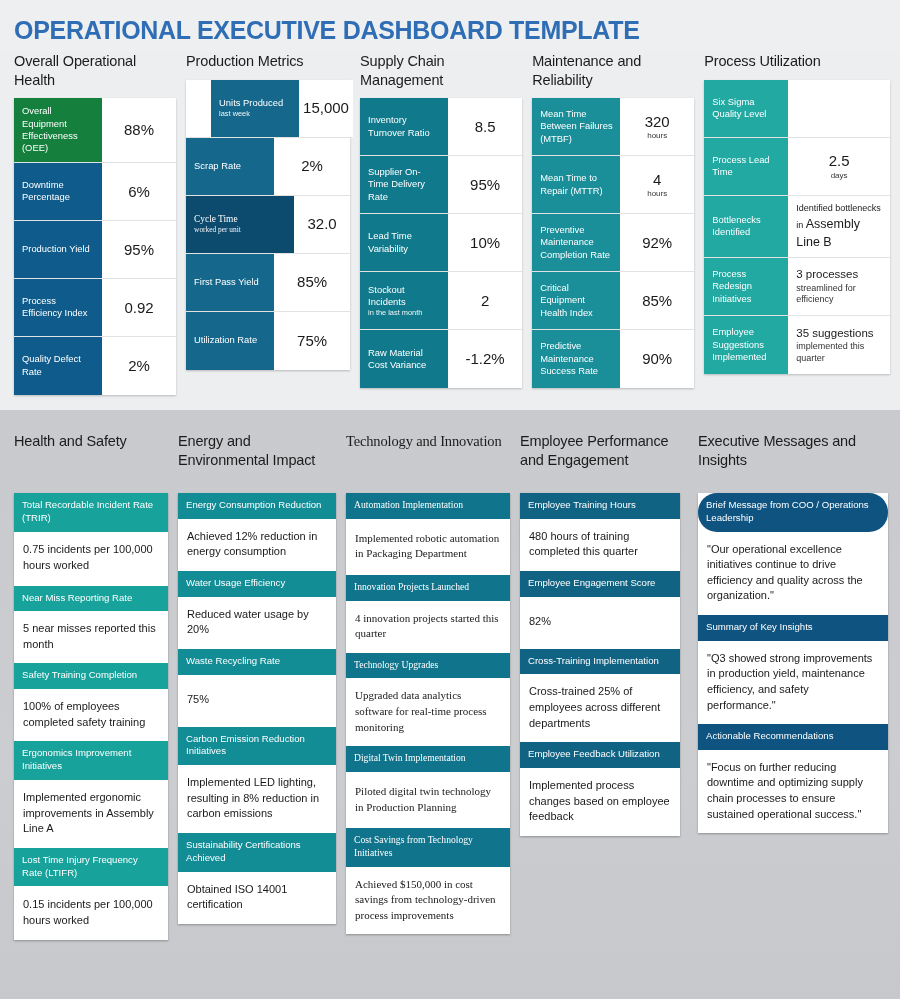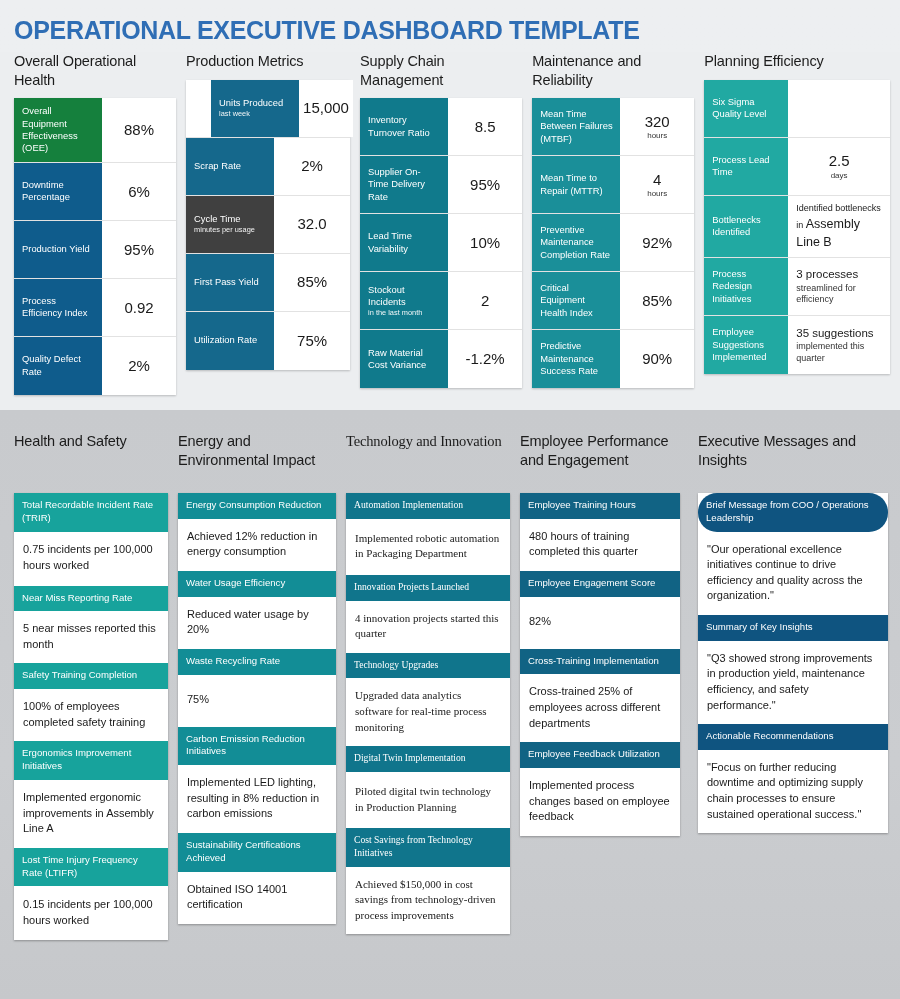--- a/index.html
+++ b/index.html
@@ -198,23 +198,23 @@
             </div>
             <div class="kpi-row" style="min-height: 58px;">
               <div class="kpi-label" style="background: rgb(21, 104, 140); width: 88px;">
                 <div>Scrap Rate</div>
               </div>
               <div class="kpi-value">
                 <div class="num">2%</div>
               </div>
             </div>
             <div class="kpi-row" style="min-height: 58px;">
-              <div class="kpi-label" style="background: #404040; width: 88px;">
+              <div class="kpi-label" style="background: #0c4a6e; width: 108px; font-family: Liberation Serif, serif;">
                 <div>Cycle Time</div>
-                <div class="sub">minutes per usage</div>
+                <div class="sub">worked per unit</div>
               </div>
               <div class="kpi-value">
                 <div class="num">32.0</div>
               </div>
             </div>
             <div class="kpi-row" style="min-height: 58px;">
               <div class="kpi-label" style="background: rgb(21, 104, 140); width: 88px;">
                 <div>First Pass Yield</div>
               </div>
               <div class="kpi-value">
@@ -318,21 +318,21 @@
               <div class="kpi-label" style="background: rgb(26, 143, 153); width: 88px;">
                 <div>Predictive Maintenance Success Rate</div>
               </div>
               <div class="kpi-value">
                 <div class="num">90%</div>
               </div>
             </div>
           </div>
         </div>
         <div class="col" style="width: 188px;">
-          <div class="col-title">Planning Efficiency</div>
+          <div class="col-title">Process Utilization</div>
           <div class="kpi-table">
             <div class="kpi-row" style="min-height: 58px;">
               <div class="kpi-label" style="background: rgb(33, 169, 162); width: 84px;">
                 <div>Six Sigma Quality Level</div>
               </div>
             </div>
             <div class="kpi-row" style="min-height: 58px;">
               <div class="kpi-label" style="background: rgb(33, 169, 162); width: 84px;">
                 <div>Process Lead Time</div>
               </div>

